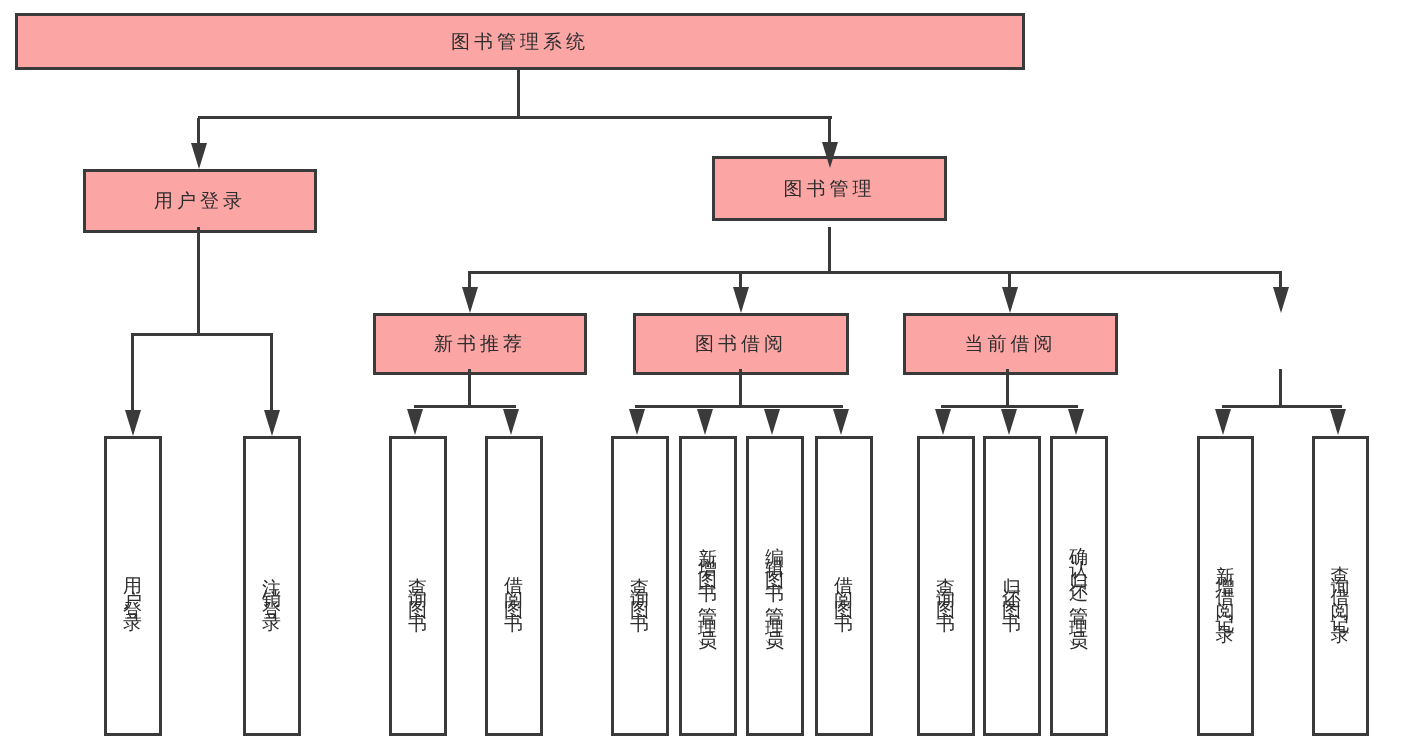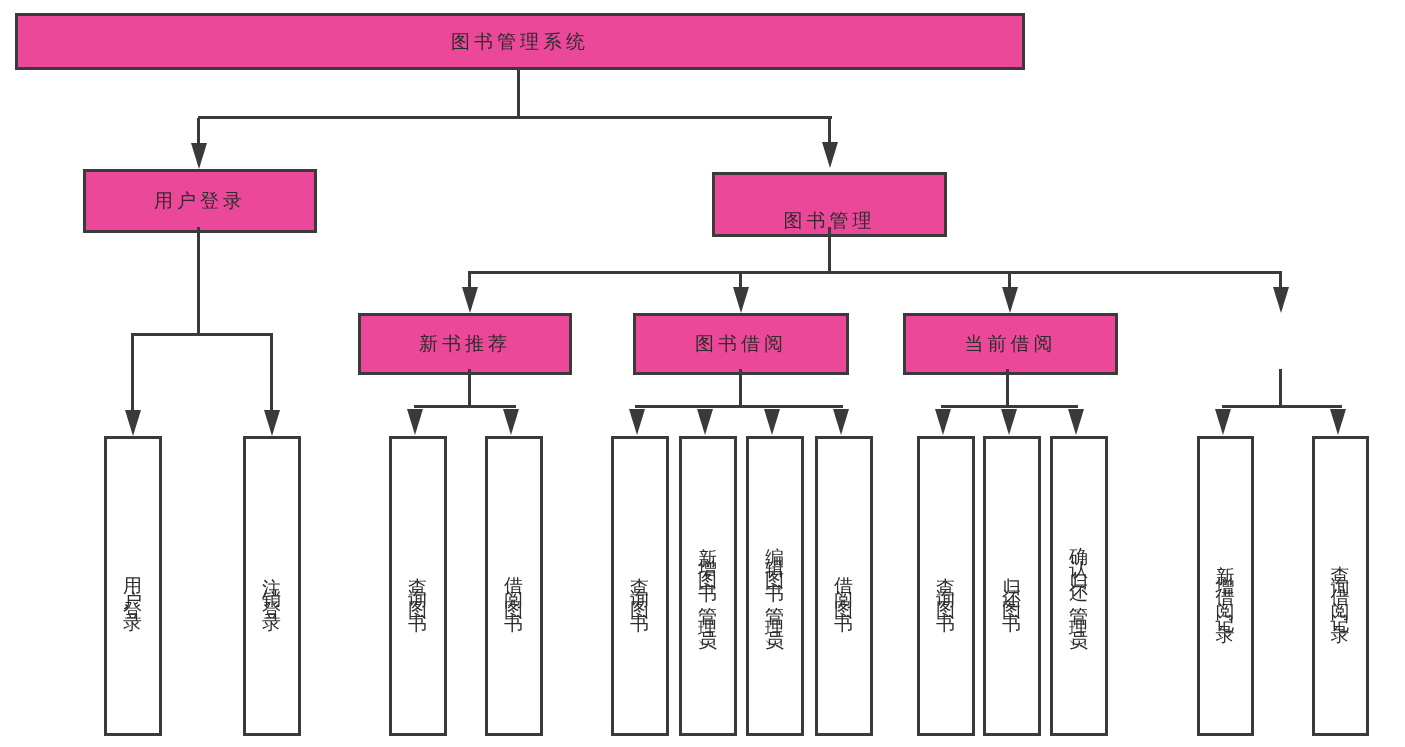--- a/index.html
+++ b/index.html
@@ -11,21 +11,21 @@
   #stage{
     position:relative;
     width:1405px;
     height:747px;
     background:#ffffff;
     overflow:hidden;
   }
   
   .node{
     position:absolute;
-    background:#ec4899;
+    background:#fca5a5;
     border:3px solid var(--line);
     display:flex;
     align-items:center;
     justify-content:center;
     color:var(--text);
     font-size:19px;
     letter-spacing:4px;
     box-sizing:content-box;
     white-space:nowrap;
   }
@@ -75,25 +75,25 @@
 <div id="stage">
 
   <div class="node" style="left:15px;top:13px;width:1004px;height:51px;">
     <span>图书管理系统</span>
   </div>
 
   <div class="node" style="left:83px;top:169px;width:228px;height:58px;">
     <span>用户登录</span>
   </div>
 
-  <div class="node" style="left:712px;top:172px;width:229px;height:59px;align-items:flex-end;">
+  <div class="node" style="left:712px;top:156px;width:229px;height:59px;">
     <span>图书管理</span>
   </div>
 
-  <div class="node" style="left:358px;top:313px;width:208px;height:56px;">
+  <div class="node" style="left:373px;top:313px;width:208px;height:56px;">
     <span>新书推荐</span>
   </div>
 
   <div class="node" style="left:903px;top:313px;width:209px;height:56px;">
     <span>当前借阅</span>
   </div>
 
   <div class="node" style="left:633px;top:313px;width:210px;height:56px;">
     <span>图书借阅</span>
   </div>

